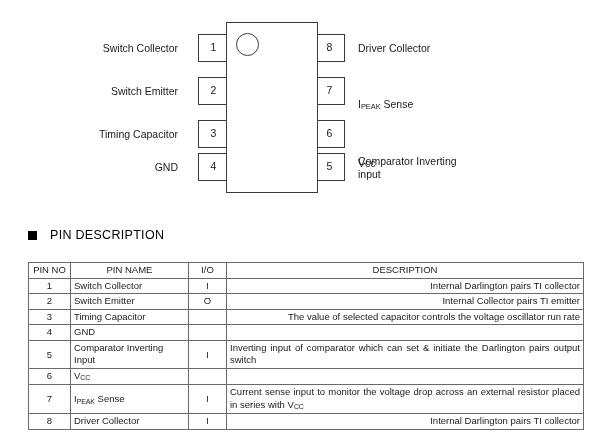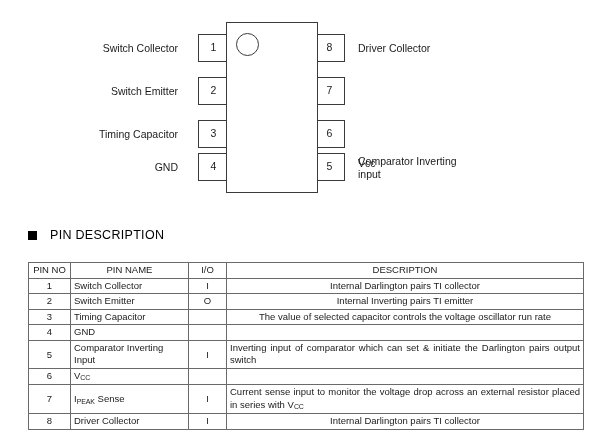--- a/index.html
+++ b/index.html
@@ -125,21 +125,21 @@
     vertical-align: top;
     font-weight: normal;
     color: #1a1a1a;
     line-height: 12.5px;
     height: 15px;
     box-sizing: border-box;
   }
   th.col-pinno, td.c-pinno { width: 42px;  text-align: center; }
   th.col-pinname, td.c-pinname { width: 118px; text-align: left; padding-left: 4px; }
   th.col-io, td.c-io     { width: 38px;  text-align: center; }
-  th.col-desc, td.c-desc { width: 357px; text-align: center; padding-left: 4px; }
+  th.col-desc, td.c-desc { width: 357px; text-align: right; padding-left: 4px; }
   th.col-pinno, th.col-pinname, th.col-io, th.col-desc { text-align: center; }
   td.c-desc.justify { text-align: justify; text-align-last: left; }
 
   sub.sc {
     font-size: 7px;
     vertical-align: baseline;
     position: relative;
     top: 1.5px;
     letter-spacing: -0.1px;
   }
@@ -167,20 +167,23 @@
   <div class="pin-box right" style="top:77px;">7</div>
   <div class="pin-box right" style="top:120px;">6</div>
   <div class="pin-box right" style="top:153px;">5</div>
 
   <div class="pin-label left" style="top:42px;">Switch Collector</div>
   <div class="pin-label left" style="top:85px;">Switch Emitter</div>
   <div class="pin-label left" style="top:128px;">Timing Capacitor</div>
   <div class="pin-label left" style="top:161px;">GND</div>
 
   <div class="pin-label right" style="top:42px;">Driver Collector</div>
+  <div class="pin-label right" style="top:85px;">
+    <span>I</span><span class="smallcaps">PEAK</span><span> Sense</span>
+  </div>
   <div class="pin-label right" style="top:136px;margin-top:21px;">Vcc</div>
   <div class="pin-label right" style="top:155px;">Comparator Inverting
 input</div>
 
 </div>
 
 <div id="pin-description-section">
 
   <div class="section-heading">
     <span class="heading-bullet"></span>
@@ -200,21 +203,21 @@
       <tr>
         <td class="c-pinno">1</td>
         <td class="c-pinname">Switch Collector</td>
         <td class="c-io">I</td>
         <td class="c-desc">Internal Darlington pairs TI collector</td>
       </tr>
       <tr>
         <td class="c-pinno">2</td>
         <td class="c-pinname">Switch Emitter</td>
         <td class="c-io">O</td>
-        <td class="c-desc">Internal Inverting pairs TI emitter</td>
+        <td class="c-desc">Internal Collector pairs TI emitter</td>
       </tr>
       <tr>
         <td class="c-pinno">3</td>
         <td class="c-pinname">Timing Capacitor</td>
         <td class="c-io"></td>
         <td class="c-desc">The value of selected capacitor controls the voltage oscillator run rate</td>
       </tr>
       <tr>
         <td class="c-pinno">4</td>
         <td class="c-pinname">GND</td>

